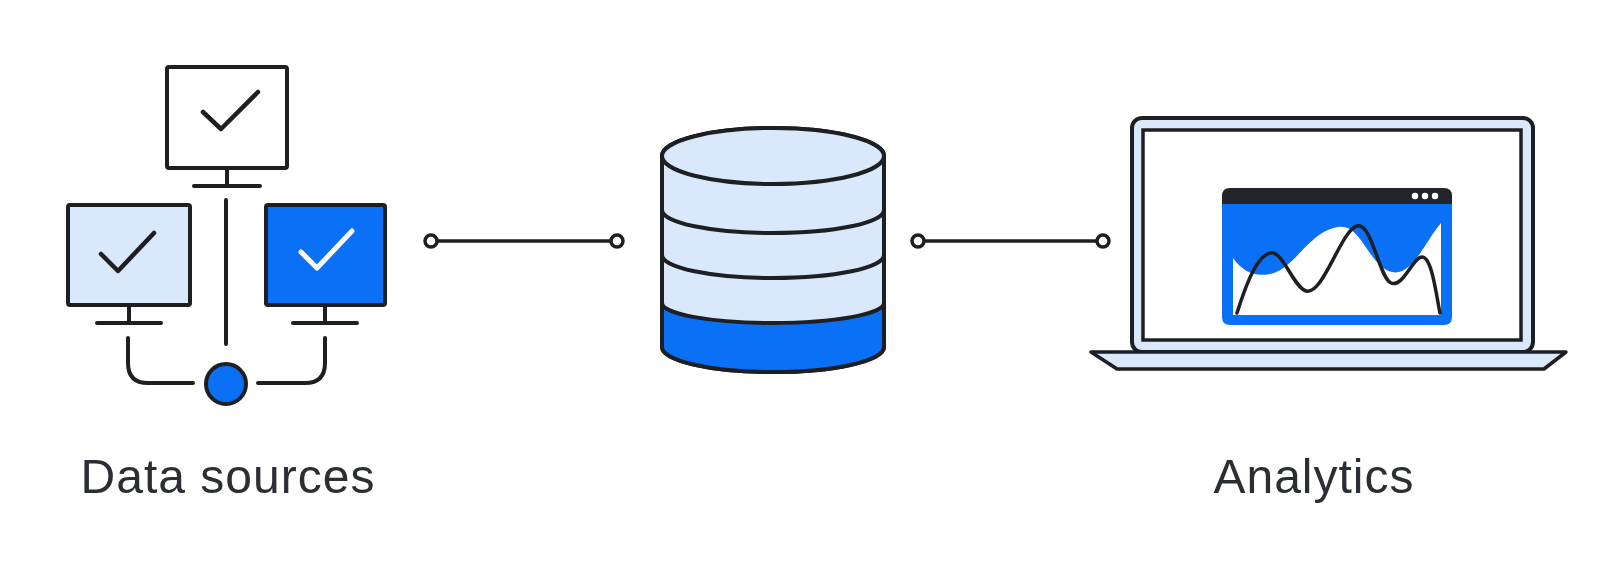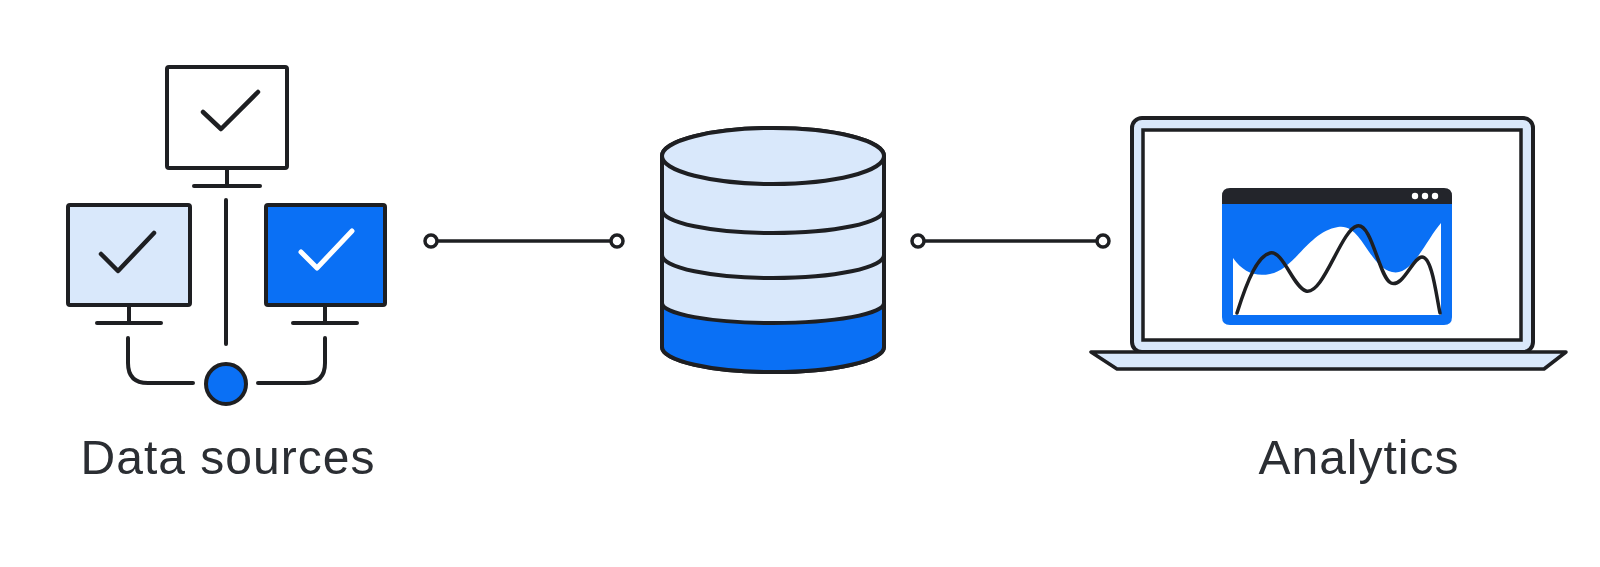--- a/index.html
+++ b/index.html
@@ -23,31 +23,31 @@
   
   .stroke { stroke: var(--stroke-dark); }
   .fill-white  { fill: #FFFFFF; }
   .fill-light  { fill: var(--light-blue); }
   .fill-accent { fill: var(--accent-blue); }
   .fill-none   { fill: none; }
   .fill-bar    { fill: var(--titlebar-dark); }
 
   .node-label {
     position: absolute;
-    top: 434px;
+    top: 453px;
     transform: translateX(-50%);
     font-size: 48px;
     letter-spacing: 1px;
     color: var(--label-text);
     white-space: nowrap;
     line-height: 1;
   }
   .label-data-sources { left: 228px; }
   .label-database     { left: 769px; }
-  .label-analytics    { left: 1314px; margin-left: 45px; }
+  .label-analytics    { left: 1314px; }
 </style>
 </head>
 <body>
 
 <div class="canvas">
 
   <svg class="diagram-svg" width="1600" height="567" viewBox="0 0 1600 567">
 
     <g>
 

